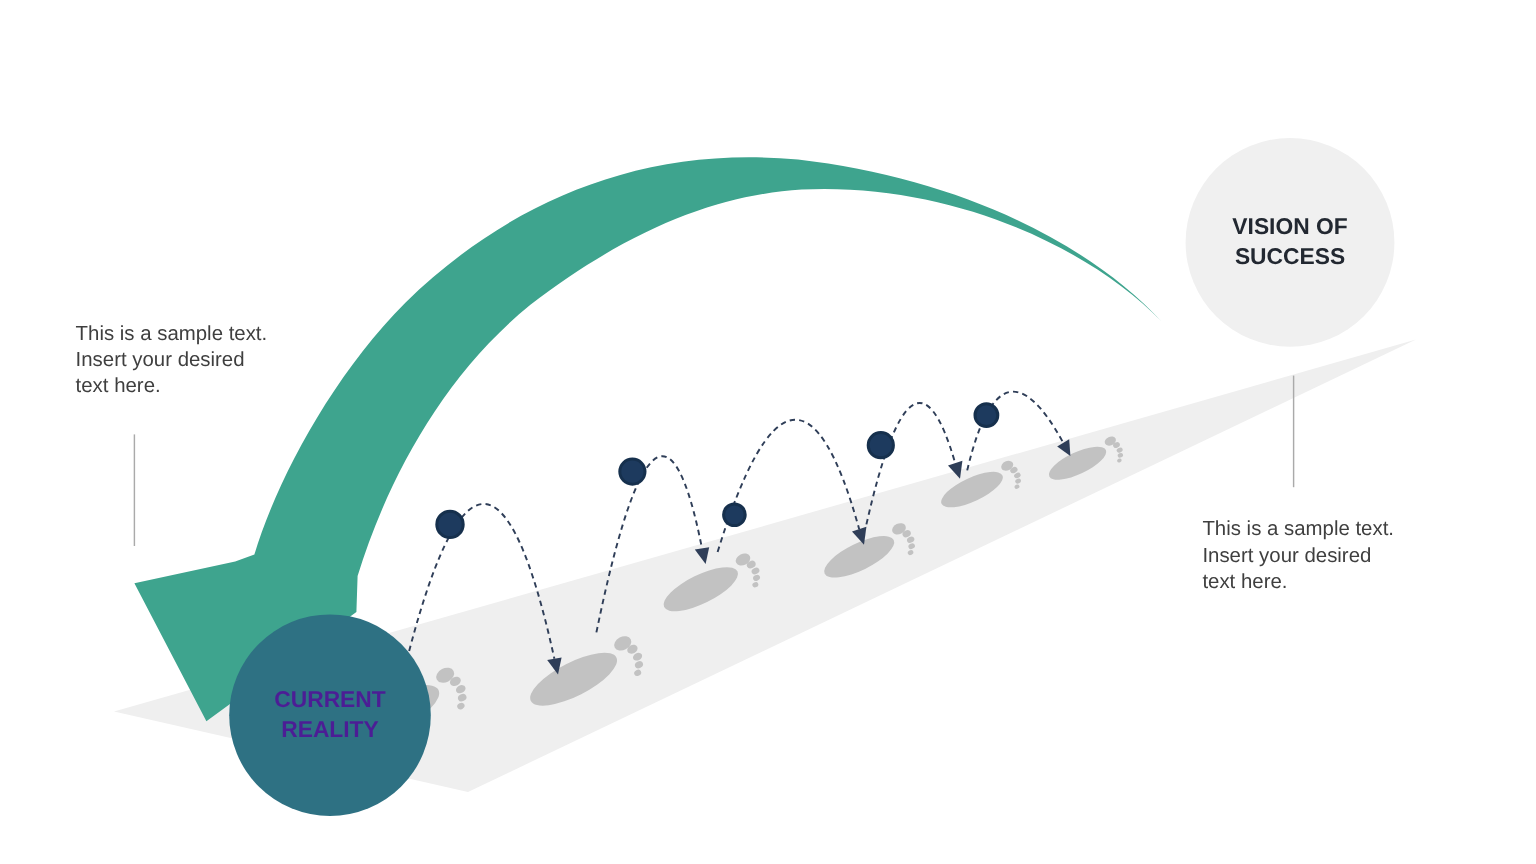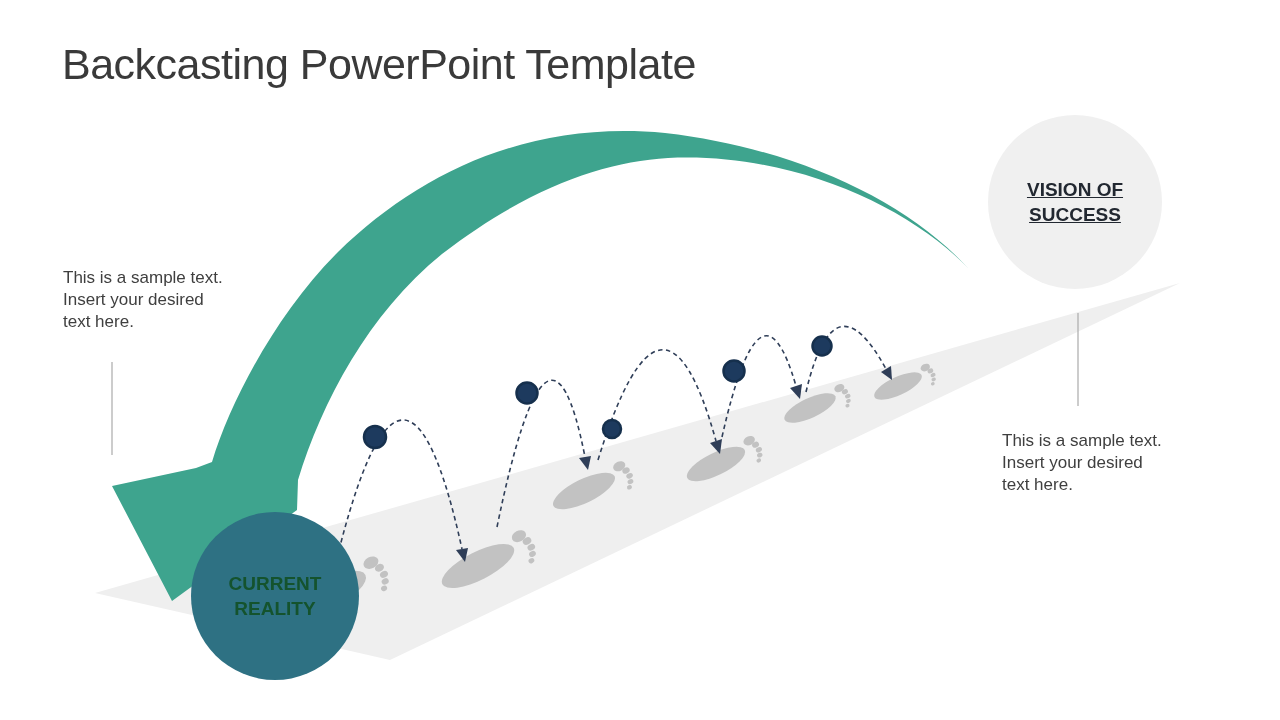--- a/index.html
+++ b/index.html
@@ -97,29 +97,28 @@
 
     <g stroke-width="1.2" stroke="#aaaaaa">
       <line x1="112" y1="362" x2="112" y2="455"></line>
       <line x1="1078" y1="313" x2="1078" y2="406"></line>
     </g>
 
     <circle cx="1075" cy="202" r="87" fill="#f0f0f0"></circle>
     <circle cx="275" cy="596" r="84" fill="#2e7183"></circle>
   </svg>
 
-  <div class="txt title" style="color: rgb(58, 58, 58);">Backcasting PowerPoint Template</div>
 
   <div class="txt note note-left" style="color: rgb(63, 63, 63);">This is a sample text.
 Insert your desired
 text here.</div>
 
   <div class="txt note note-right" style="color: rgb(63, 63, 63);">This is a sample text.
 Insert your desired
 text here.</div>
 
-  <div class="circle-label vision-label" style="color: rgb(34, 40, 49); text-decoration: underline;">VISION OF
+  <div class="circle-label vision-label" style="color: rgb(34, 40, 49);">VISION OF
 SUCCESS</div>
 
-  <div class="circle-label current-label" style="color: #14532d;">CURRENT
+  <div class="circle-label current-label" style="color: #4c1d95;">CURRENT
 REALITY</div>
 
 </div>
 
 </body></html>

